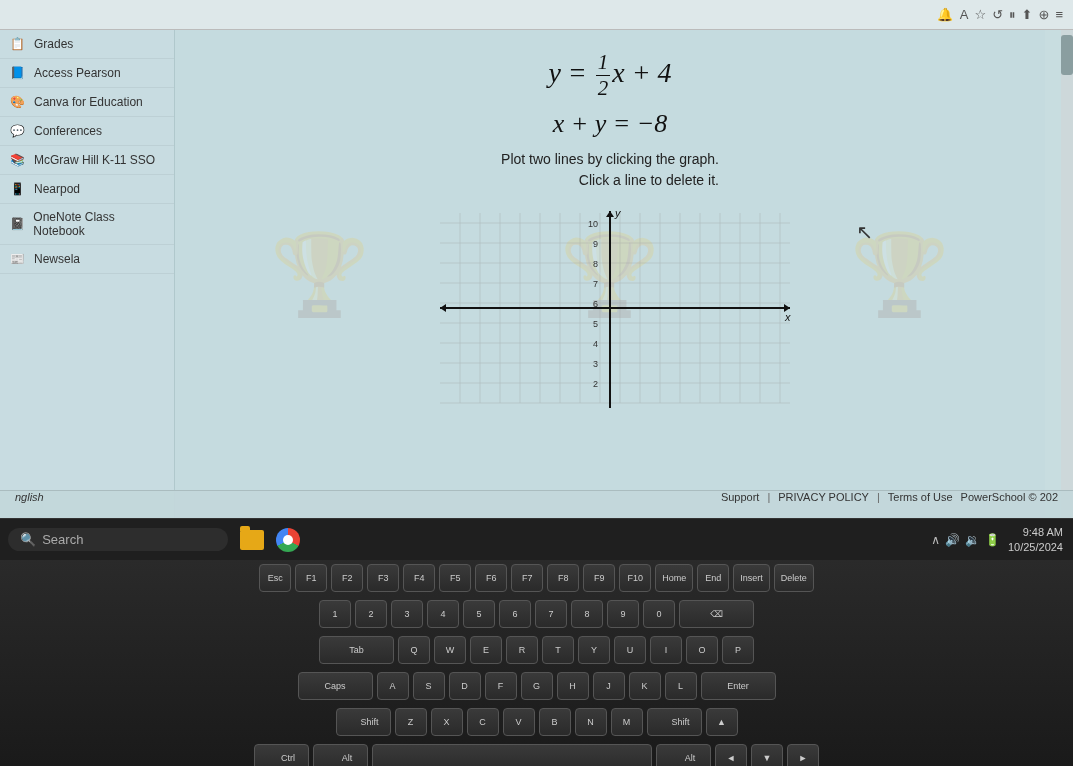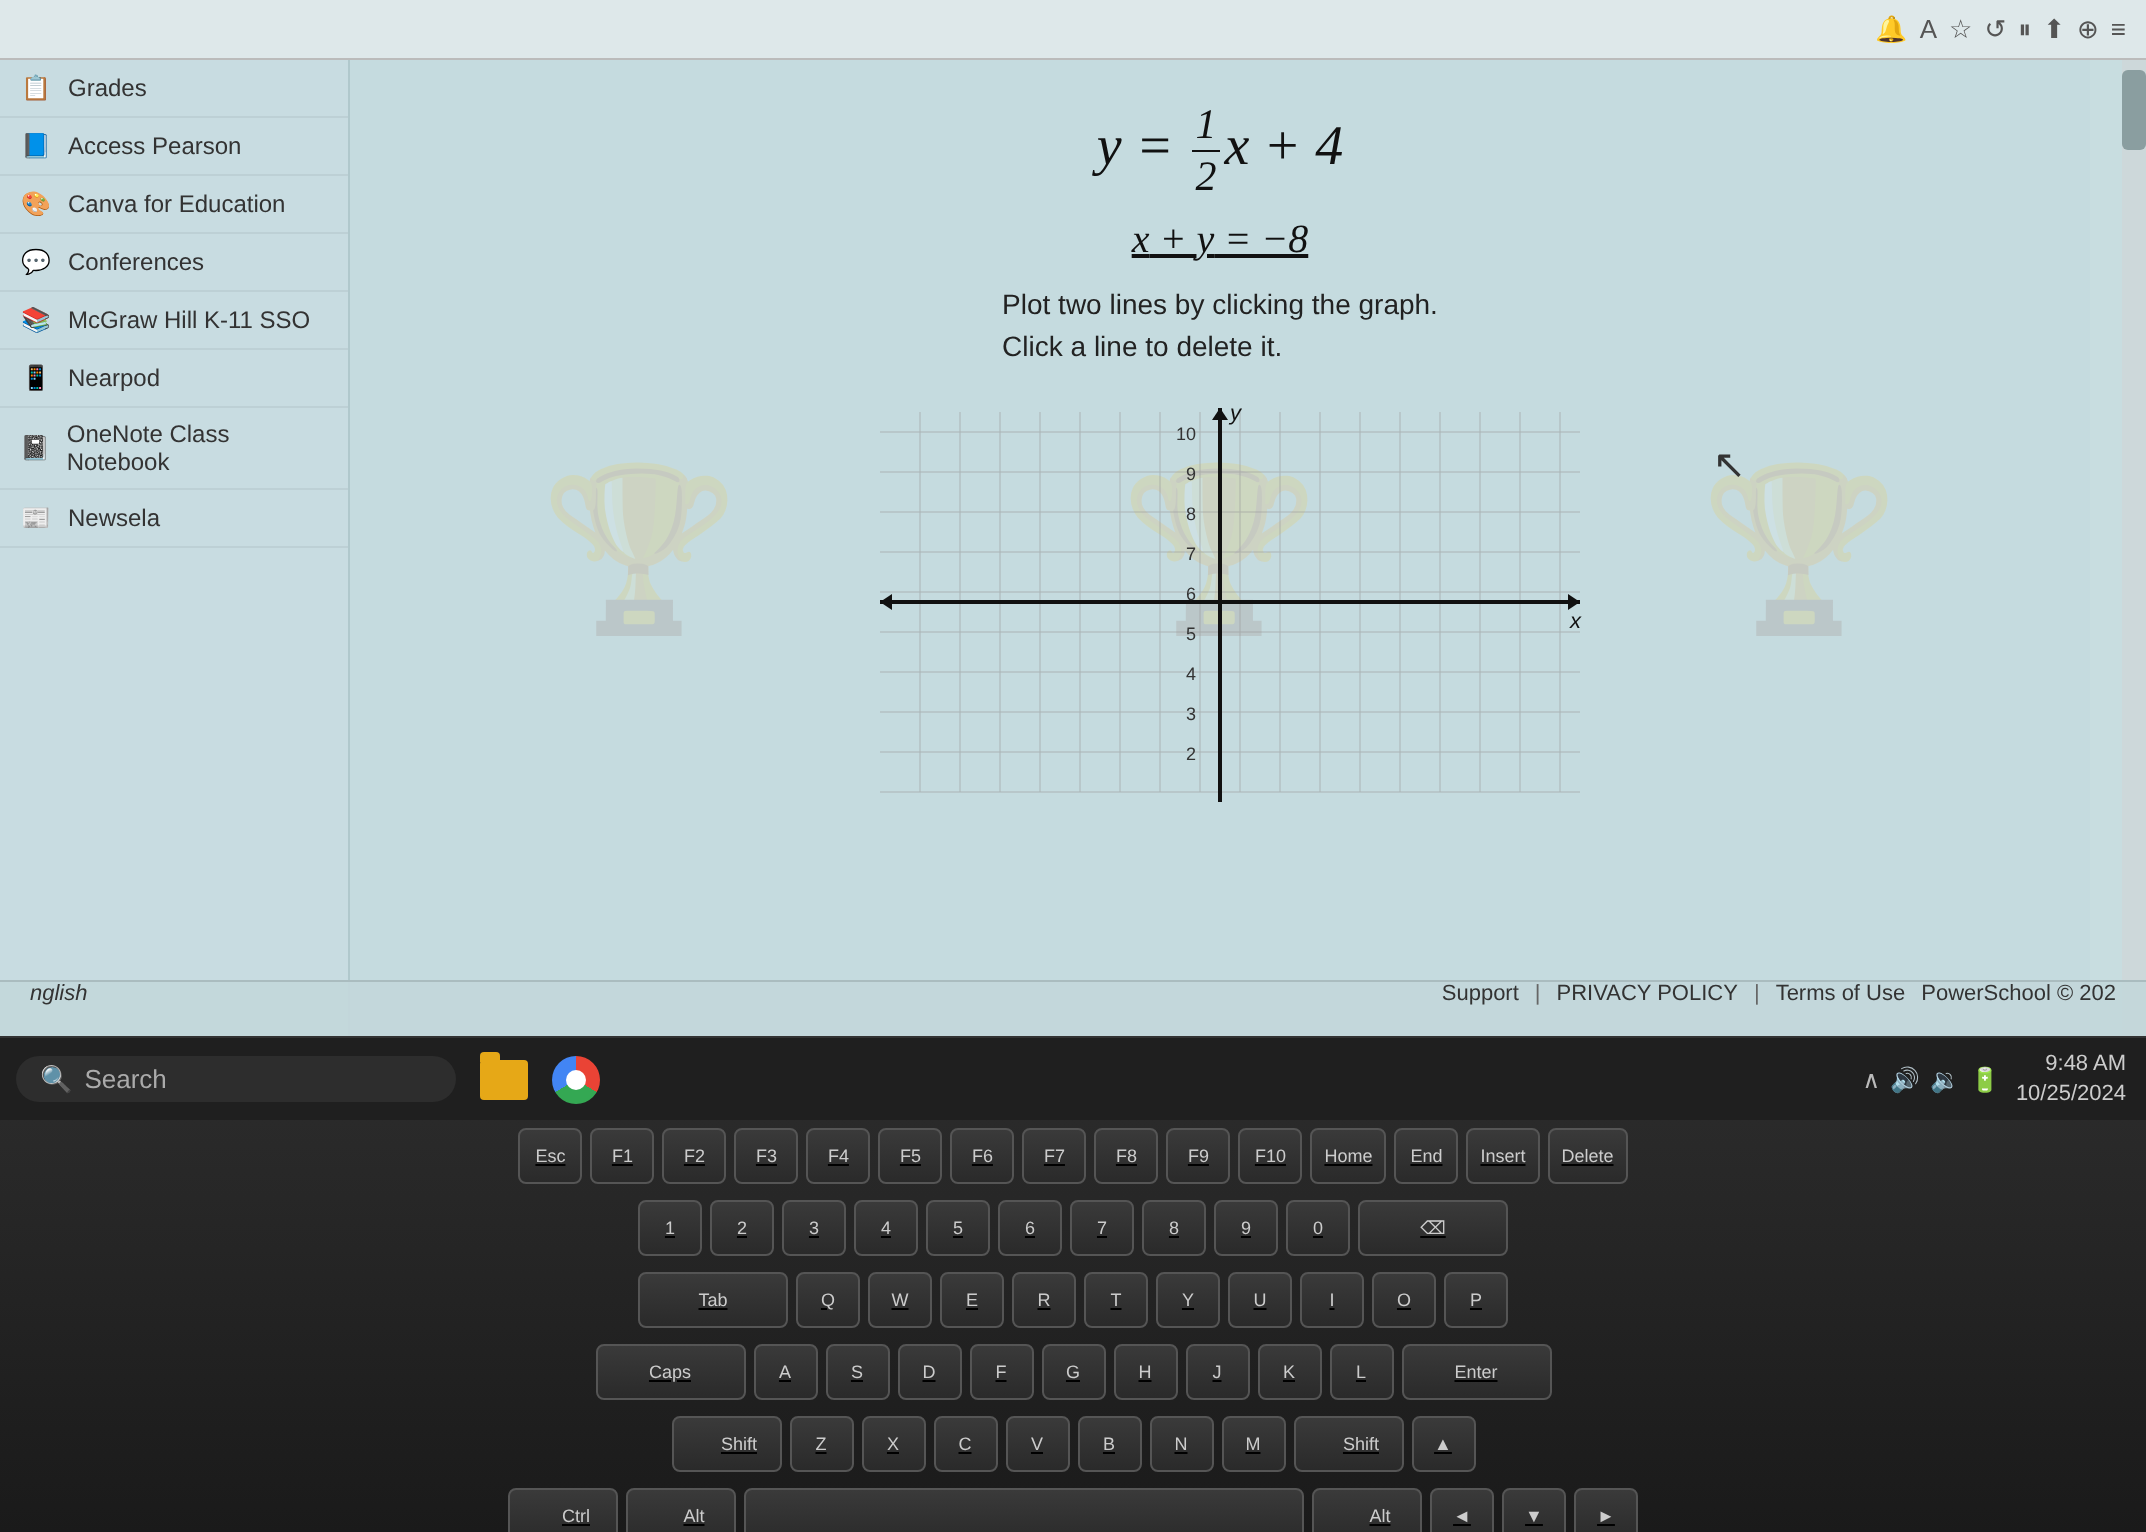--- a/index.html
+++ b/index.html
@@ -25,21 +25,20 @@
     }
 
     
     .keyboard-area {
       position: absolute;
       top: 560px;
       left: 0;
       width: 1073px;
       height: 206px;
       background: linear-gradient(to bottom, #2a2a2a, #1a1a1a);
-      text-decoration: underline;
     }
 
     .keyboard-row {
       display: flex;
       align-items: center;
       justify-content: center;
       padding: 4px 20px;
       gap: 4px;
     }
 
@@ -279,32 +278,31 @@
 
     .equation-1 {
       font-size: 28px;
       font-style: italic;
       color: #111;
       font-family: 'Times New Roman', serif;
       margin-bottom: 8px;
     }
 
     .equation-2 {
-      font-size: 20px;
+      font-size: 26px;
       font-style: italic;
       color: #111;
       font-family: 'Times New Roman', serif;
       margin-bottom: 10px;
-      text-decoration: underline;
     }
 
     .instruction-text {
       font-size: 14px;
       color: #222;
-      text-align: left;
+      text-align: right;
       line-height: 1.5;
       margin-bottom: 12px;
     }
 
     
     .graph-container {
       position: relative;
       width: 380px;
       height: 230px;
       z-index: 5;

